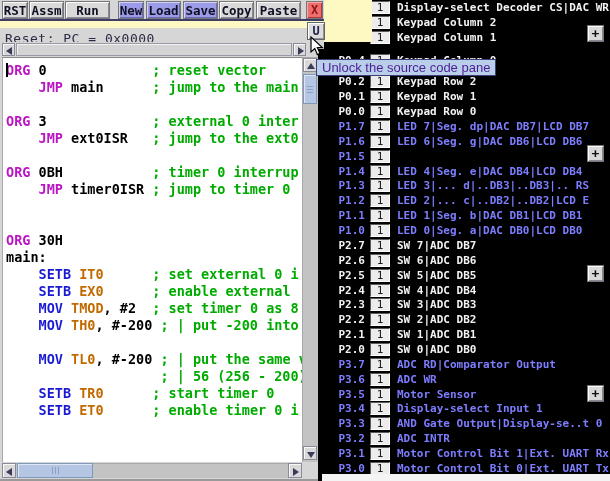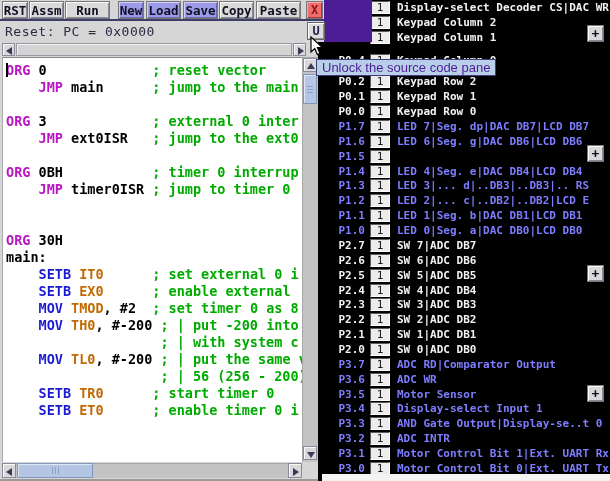--- a/index.html
+++ b/index.html
@@ -1,30 +1,30 @@
 <!DOCTYPE html>
 <html><head>
 <meta charset="utf-8">
 <style>
   * { margin:0; padding:0; box-sizing:border-box; }
   html,body { width:610px; height:481px; }
   body { background:#000; font-family:"DejaVu Sans Mono", monospace; overflow:hidden; position:relative; }
   .app { position:absolute; left:0; top:0; width:610px; height:481px; background:#000; }
 
   
-  .chrome { position:absolute; left:0; top:0; width:372px; height:42px; background:#4c1d95; }
+  .chrome { position:absolute; left:0; top:0; width:372px; height:42px; background:#fef9c3; }
   .toolbar { position:absolute; left:0; top:0; width:324px; height:21px; background:#d6d6d6;
              border-bottom:2px solid #3d3d68; display:flex; align-items:flex-start; }
   .tbtn { height:18px; margin-top:1px; background:#d9d9d9; border:1px solid #777;
           box-shadow: inset 1px 1px 0 #fbfbfb, inset -1px -1px 0 #8a8a9a;
           font-family:"DejaVu Sans Mono", monospace; font-weight:bold; font-size:12.5px; color:#101024;
           text-align:center; padding:0; line-height:15px; cursor:default; }
   .tbtn.accent { background:#9b9be8; box-shadow: inset 1px 1px 0 #cfcff8, inset -1px -1px 0 #6a6ab0; }
   .tbtn.close  { background:#ee6e6e; color:#8c1616; box-shadow: inset 1px 1px 0 #f8a8a8, inset -1px -1px 0 #b03a3a; font-size:12px; }
-  .statusbar { position:absolute; left:0; top:21px; width:324px; height:21px; background:#d6d6d6; }
+  .statusbar { position:absolute; left:0; top:28px; width:324px; height:21px; background:#d6d6d6; }
   .statusbar span { position:absolute; left:5px; top:3px; font-size:13px; color:#2b2b44; letter-spacing:0.5px; }
   .ubtn { position:absolute; left:307px; top:22px; width:18px; height:18px; background:#dcdcdc;
           border:1px solid #666; box-shadow: inset 1px 1px 0 #fff, inset -1px -1px 0 #90909c;
           font-family:"DejaVu Sans Mono", monospace; font-weight:bold; font-size:12px; color:#22224a; line-height:14px; }
 
   
   .leftpane { position:absolute; left:0; top:42px; width:318px; height:439px; background:#d6d6d6; }
   .sb-btn { position:absolute; background:#d9d9d9; border:1px solid #8a8a9a;
             box-shadow: inset 1px 1px 0 #f8f8f8; }
   .tri { position:absolute; width:0; height:0; }
@@ -278,21 +278,21 @@
         <div class="code-line"><span class="sd">ORG</span><span class="sp"> 0BH           </span><span class="sc">; timer 0 interrup</span></div>
         <div class="code-line"><span class="sp">    </span><span class="sd">JMP</span><span class="sp"> timer0ISR </span><span class="sc">; jump to timer 0</span></div>
         <div class="code-line"> </div>
         <div class="code-line"> </div>
         <div class="code-line"><span class="sd">ORG</span><span class="sp"> 30H</span></div>
         <div class="code-line"><span class="sp">main:</span></div>
         <div class="code-line"><span class="sp">    </span><span class="si">SETB</span><span class="sp"> </span><span class="sr">IT0</span><span class="sp">      </span><span class="sc">; set external 0 i</span></div>
         <div class="code-line"><span class="sp">    </span><span class="si">SETB</span><span class="sp"> </span><span class="sr">EX0</span><span class="sp">      </span><span class="sc">; enable external</span></div>
         <div class="code-line"><span class="sp">    </span><span class="si">MOV</span><span class="sp"> </span><span class="sr">TMOD</span><span class="sp">, #2  </span><span class="sc">; set timer 0 as 8</span></div>
         <div class="code-line"><span class="sp">    </span><span class="si">MOV</span><span class="sp"> </span><span class="sr">TH0</span><span class="sp">, #-200 </span><span class="sc">; | put -200 into</span></div>
-        <div class="code-line"><span class="sp">                   </span><span class="sc">; | with system c</span></div>
+        <div class="code-line"><span class="sp">                   </span></div>
         <div class="code-line"><span class="sp">    </span><span class="si">MOV</span><span class="sp"> </span><span class="sr">TL0</span><span class="sp">, #-200 </span><span class="sc">; | put the same v</span></div>
         <div class="code-line"><span class="sp">                   </span><span class="sc">; | 56 (256 - 200)</span></div>
         <div class="code-line"><span class="sp">    </span><span class="si">SETB</span><span class="sp"> </span><span class="sr">TR0</span><span class="sp">      </span><span class="sc">; start timer 0</span></div>
         <div class="code-line"><span class="sp">    </span><span class="si">SETB</span><span class="sp"> </span><span class="sr">ET0</span><span class="sp">      </span><span class="sc">; enable timer 0 i</span></div>
       </div>
 
     <div>
       <div class="track" style="left:302px;top:15px;width:16px;height:405px;"></div>
       <div class="sb-btn" style="left:303px;top:16px;width:14px;height:14px;">
         <span class="tri" style="left:3px;top:4px;border-left:4px solid transparent;border-right:4px solid transparent;border-bottom:6px solid #3a3a5a;"></span>

